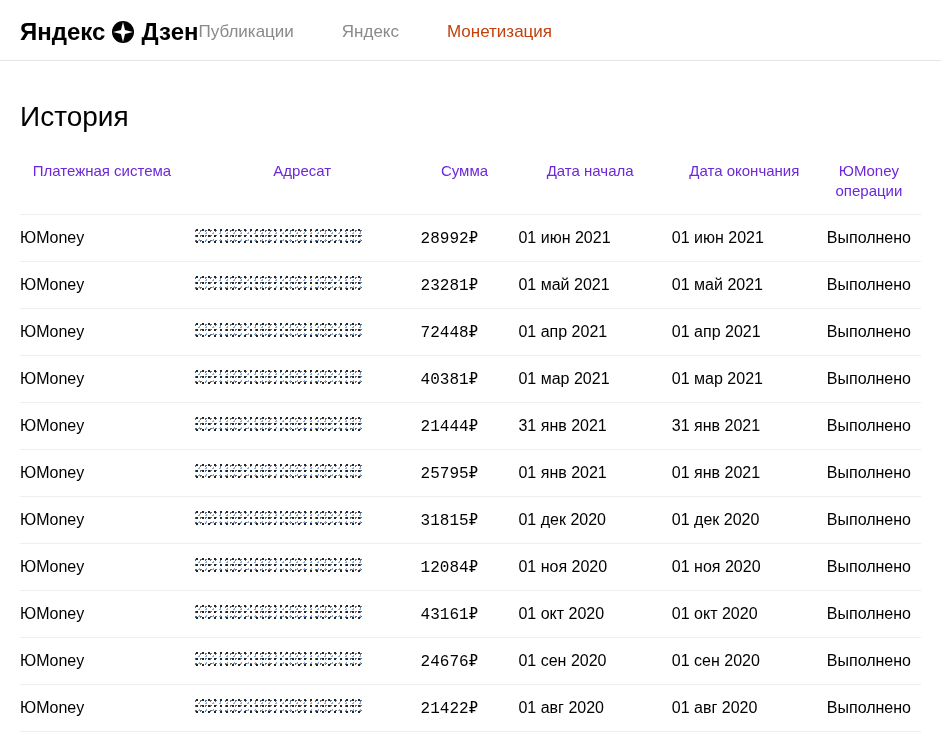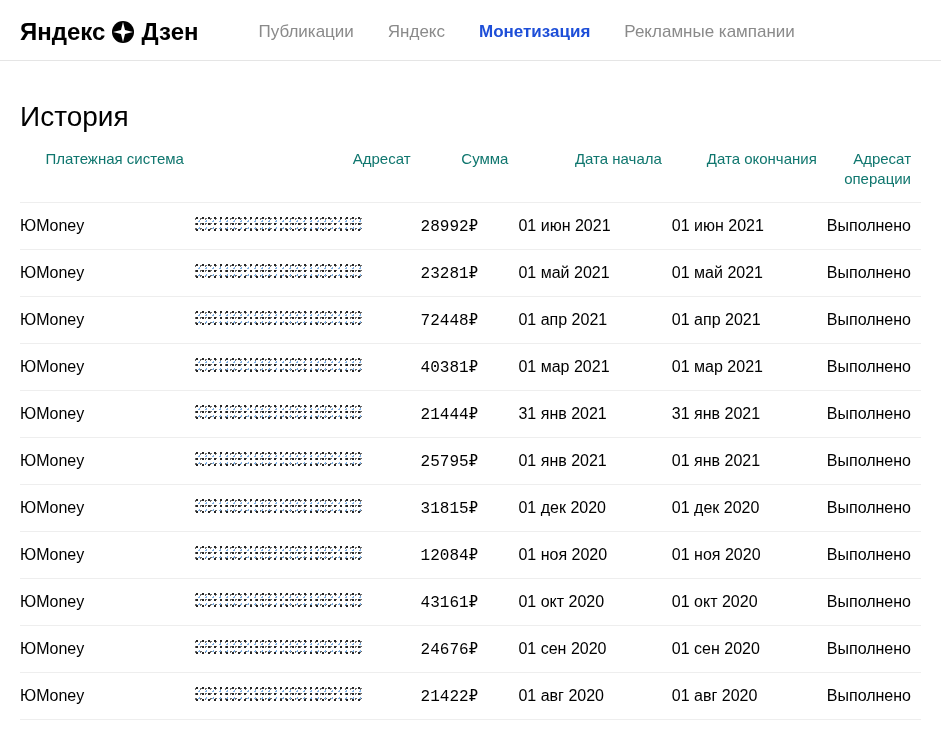--- a/index.html
+++ b/index.html
@@ -1,25 +1,25 @@
 <!DOCTYPE html>
 <html><head>
 <meta charset="utf-8">
 <style>
 html,body{margin:0;padding:0;font-family:Arial,Helvetica,sans-serif;background:#fff;color:#000;width:941px}
 .header{display:flex;align-items:center;padding:18px 20px 14px 20px;border-bottom:1px solid #e5e5e5}
 .logo{display:flex;align-items:center;font-size:24px;font-weight:700;cursor:pointer}
 .logo-icon{display:inline-flex;margin:0 6px}
-.nav{display:flex;margin-left:60px;gap:34px}
+.nav{display:flex;gap:48px}
 .nav a{font-size:17px;color:#8a8a8a;text-decoration:none;cursor:pointer}
-.nav a.active{color:#1d4ed8;font-weight:700}
+.nav a.active{color:#c2410c;font-weight:400}
 .content{padding:40px 20px 20px 20px}
-h1{font-size:28px;font-weight:400;margin:0 0 16px 0}
+h1{font-size:28px;font-weight:400;margin:0 0 28px 0}
 table{width:100%;border-collapse:collapse;font-size:16px}
-th{text-align:right;font-weight:400;color:#0f766e;font-size:15px;padding:0 10px 14px 0;vertical-align:top;border-bottom:1px solid #eee;line-height:1.3}
+th{text-align:center;font-weight:400;color:#6d28d9;font-size:15px;padding:0 10px 14px 0;vertical-align:top;border-bottom:1px solid #eee;line-height:1.3}
 td{padding:12px 10px 12px 0;border-bottom:1px solid #eee;vertical-align:middle}
 .col-ps{width:170px}
 .col-addr{width:220px}
 .col-sum{width:90px}
 .col-date{width:150px}
 .col-status{width:auto}
 .redact{width:170px;height:18px;display:inline-block;background:radial-gradient(circle,#000 1px,transparent 1px) 0 0/6px 6px,radial-gradient(circle,#6aa0d8 1px,transparent 1px) 2px 3px/7px 7px,radial-gradient(circle,#555 1px,transparent 1px) 4px 1px/5px 5px;filter:contrast(1.1);opacity:.85}
 .rub{font-family:Liberation Mono, monospace}
 .rub::after{content:"\20BD"}
 </style>
@@ -34,36 +34,35 @@
           <circle cx="12" cy="12" r="11" fill="#000"></circle>
           <path d="M12 2 L14 10 L22 12 L14 14 L12 22 L10 14 L2 12 L10 10 Z" fill="#fff"></path>
         </svg>
     </span>
     <span>Дзен</span>
   </div>
   <nav class="nav">
     <a>Публикации</a>
     <a>Яндекс</a>
     <a class="active">Монетизация</a>
-    <a>Рекламные кампании</a>
   </nav>
 </div>
 
 <div class="content">
   <h1>История</h1>
 
   <table>
     <thead>
       <tr>
         <th class="col-ps">Платежная система</th>
         <th class="col-addr">Адресат</th>
         <th class="col-sum">Сумма</th>
         <th class="col-date">Дата начала</th>
         <th class="col-date">Дата окончания</th>
-        <th class="col-status">Адресат операции</th>
+        <th class="col-status">ЮMoney операции</th>
       </tr>
     </thead>
     <tbody id="tbody">
         <tr>
           <td>ЮMoney</td>
           <td><span class="redact"></span></td>
           <td><span class="rub">28992</span></td>
           <td>01 июн 2021</td>
           <td>01 июн 2021</td>
           <td>Выполнено</td>

